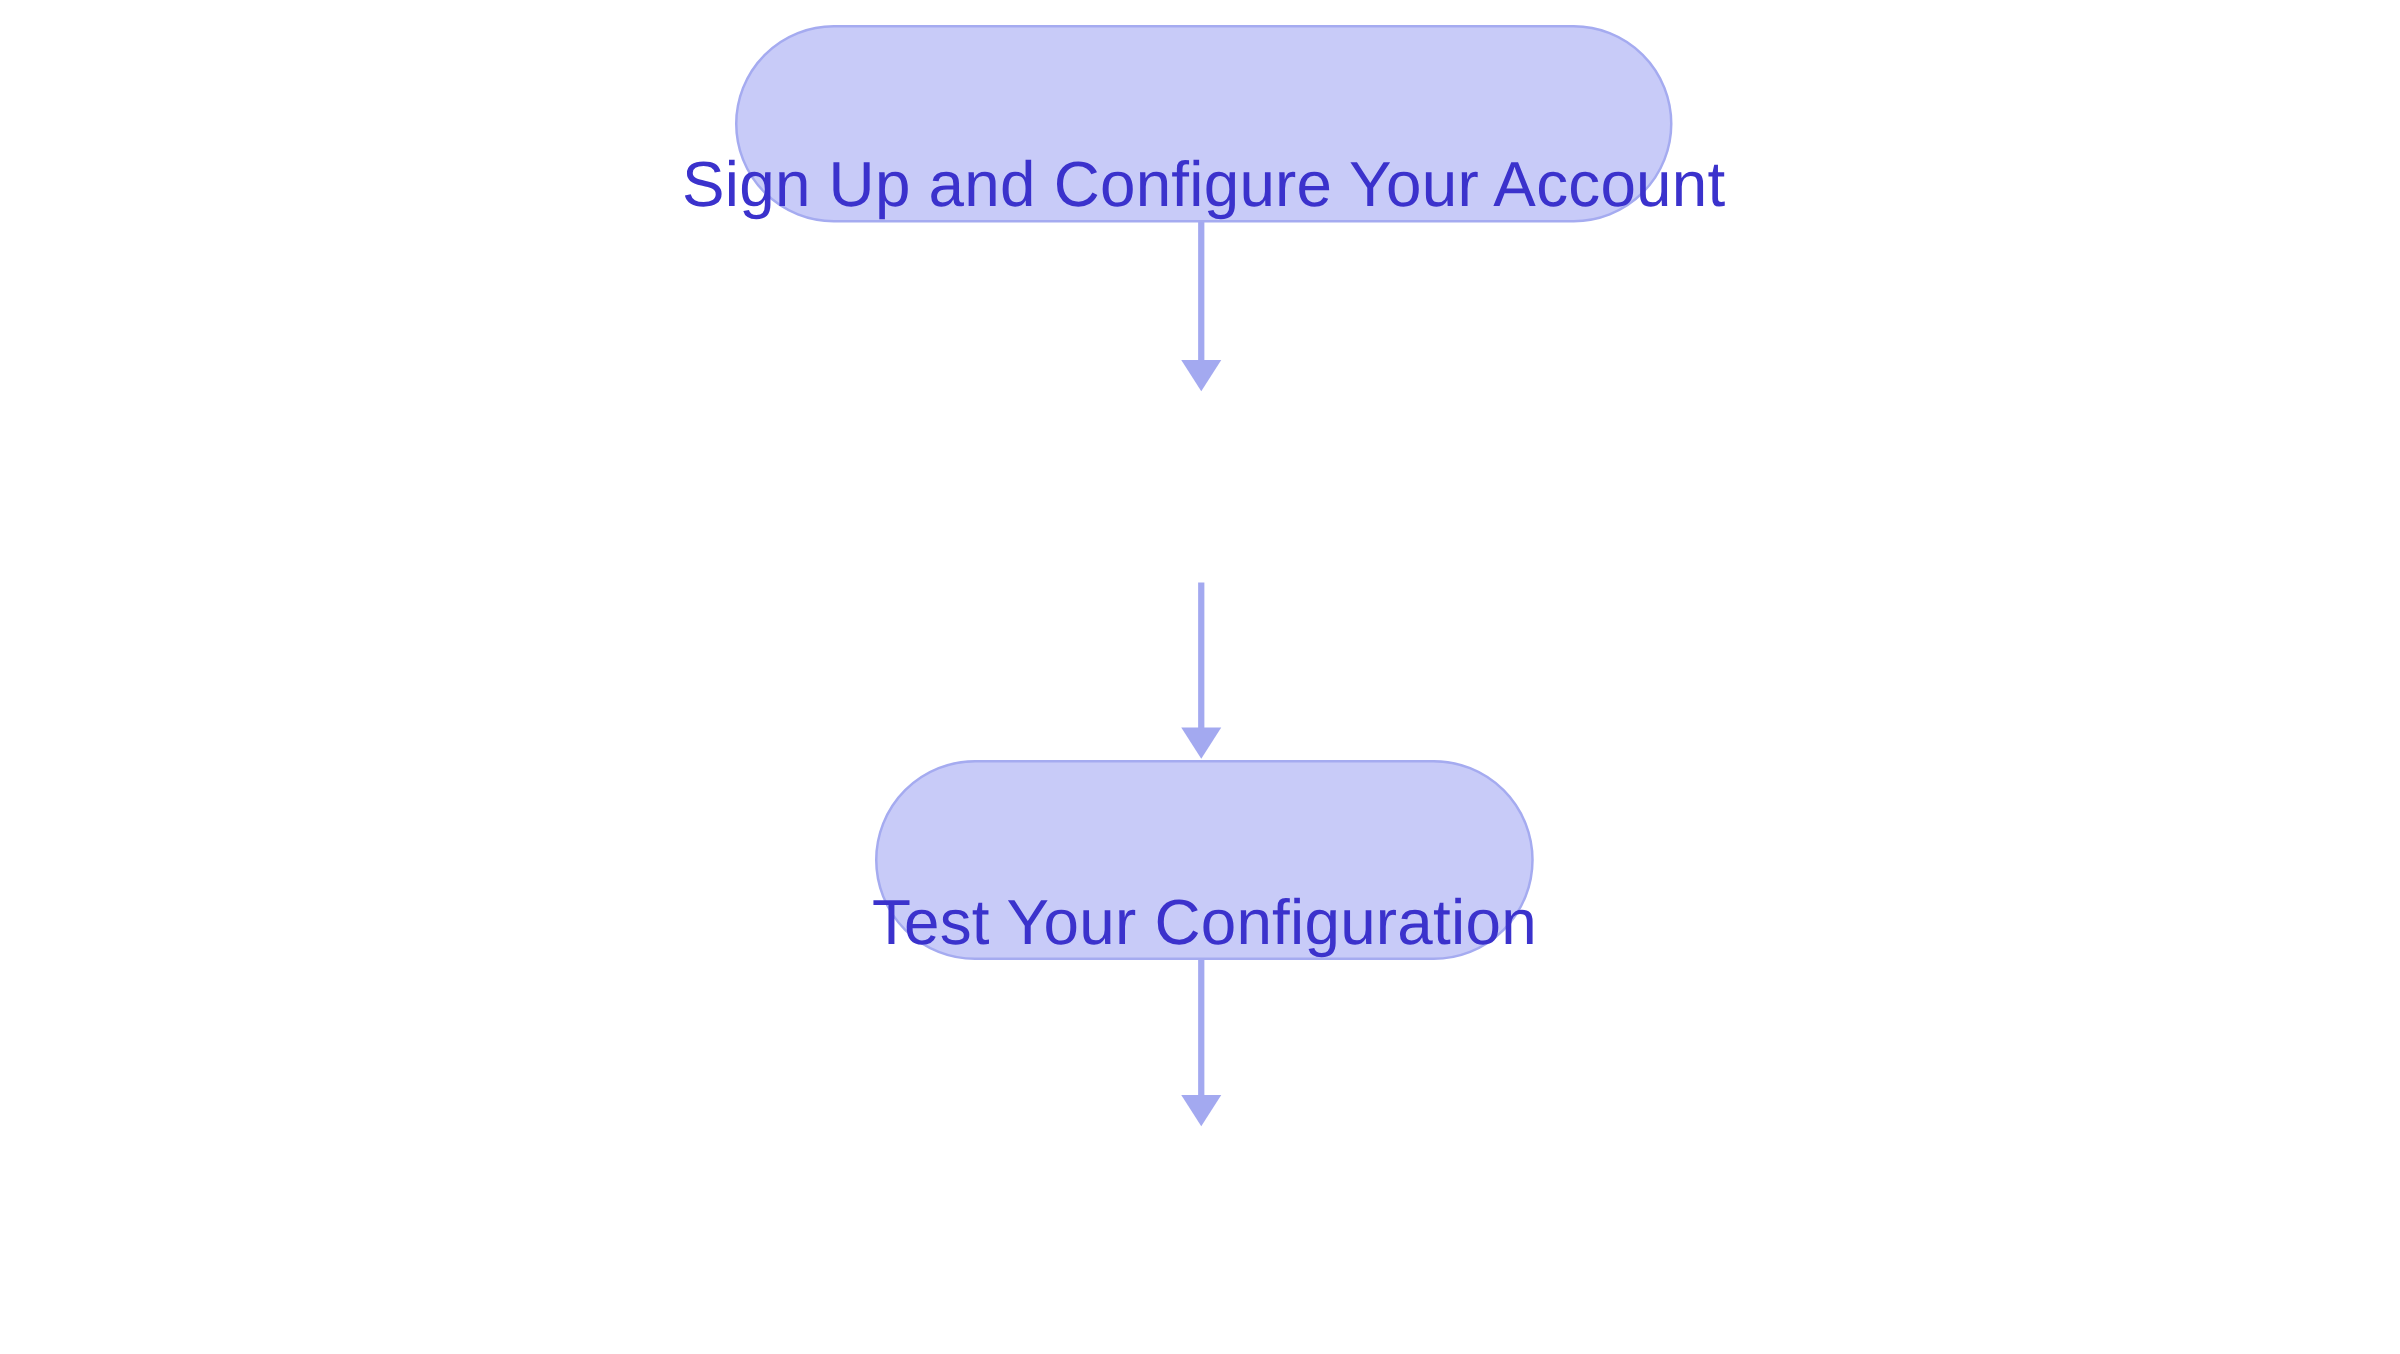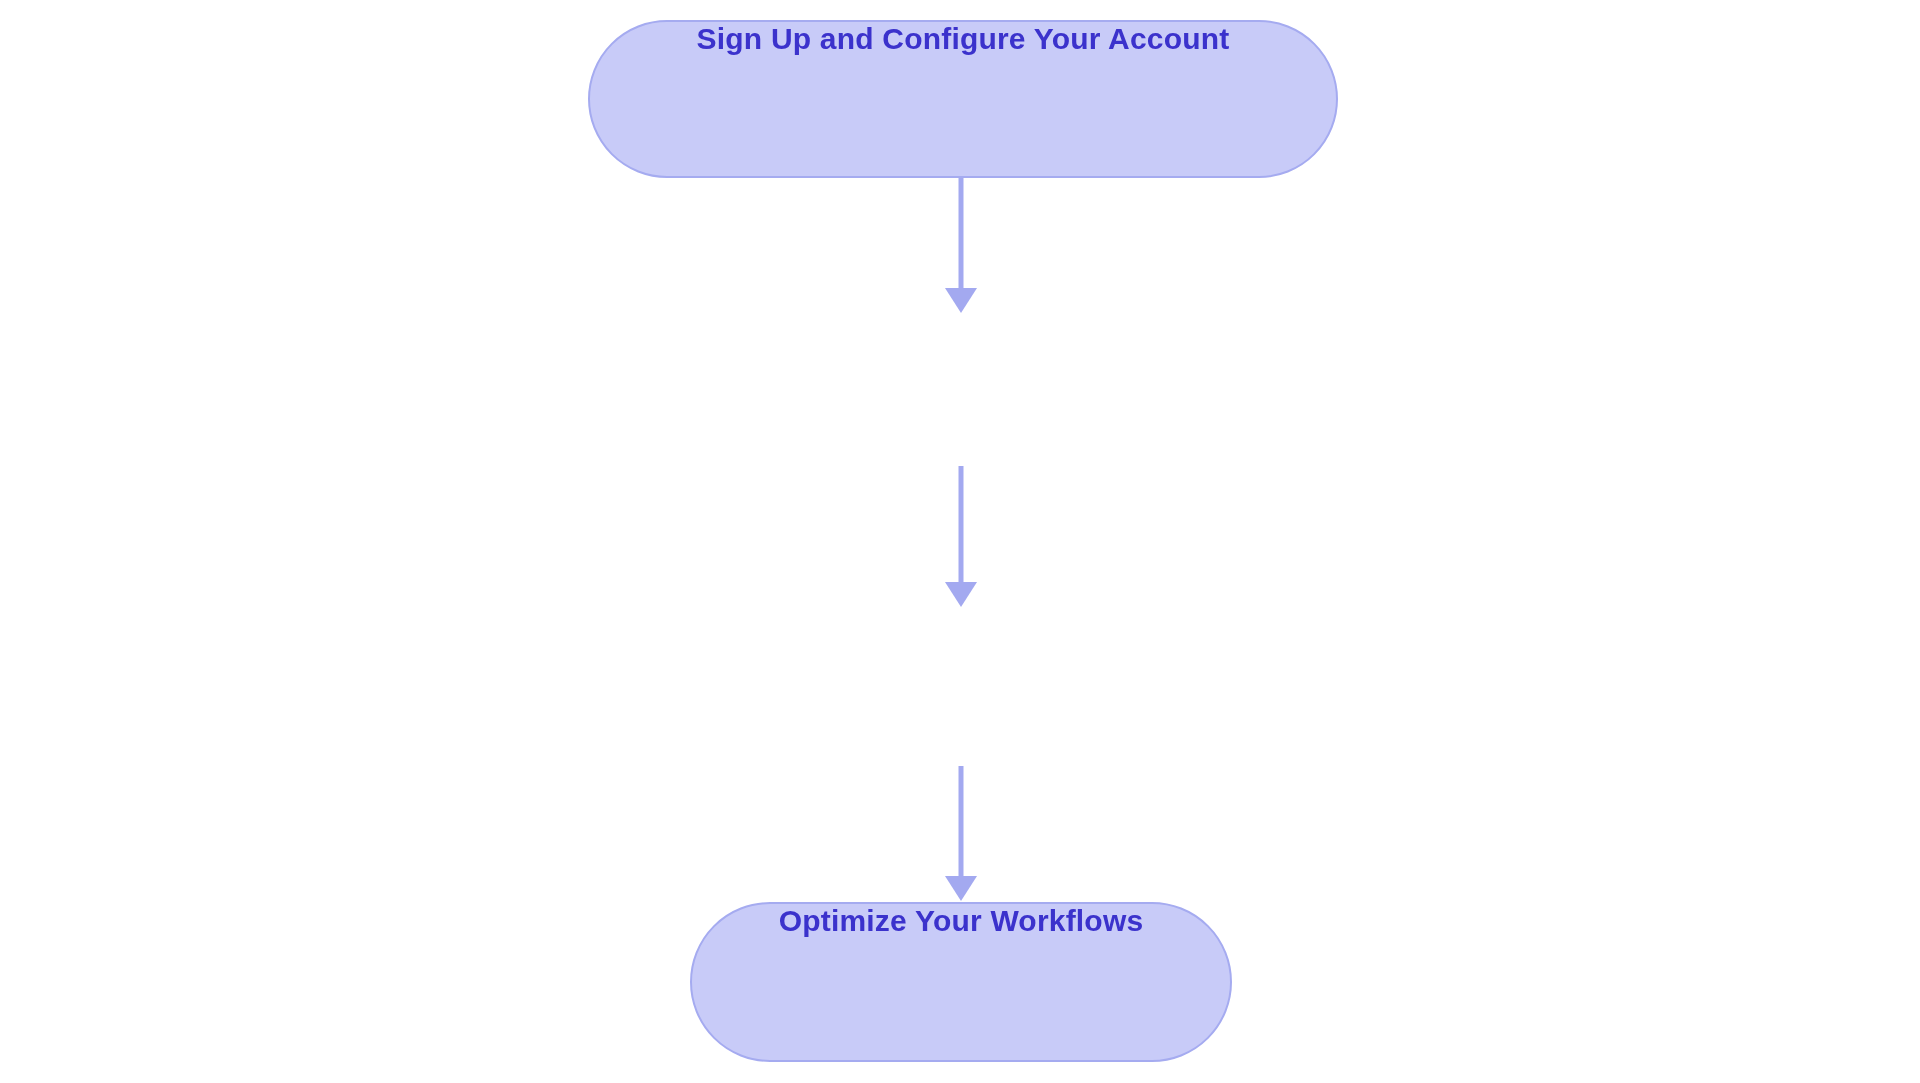--- a/index.html
+++ b/index.html
@@ -18,28 +18,28 @@
     position: relative;
     width: 1920px;
     height: 1083px;
     background: #ffffff;
   }
 
   .flow-node {
     position: absolute;
     box-sizing: border-box;
     display: flex;
-    align-items: flex-start;
+    align-items: flex-end;
     justify-content: center;
     background: #c8cbf8;
     border: 2px solid #a5abf0;
     border-radius: 9999px;
     color: #3b32cc;
-    font-size: 30px;
-    font-weight: 700;
+    font-size: 51px;
+    font-weight: 400;
     line-height: 1.1;
     letter-spacing: 0.2px;
     white-space: nowrap;
     font-family: "Liberation Sans", sans-serif;
   }
 
   .node-label {
     display: block;
     color: #3b32cc;
   }
@@ -77,18 +77,18 @@
   <svg class="flow-edge" style="left:915px; top:766px; width:92px; height:138px;" viewBox="0 0 92 138" width="92" height="138">
     <line class="edge-line" x1="46" y1="0" x2="46" y2="114"></line>
     <polygon class="edge-head" points="30,110 62,110 46,135"></polygon>
   </svg>
 
   <div class="flow-node" style="left:588px; top:20px; width:750px; height:158px;">
     <span class="node-label">Sign Up and Configure Your Account</span>
   </div>
 
 
+  <div class="flow-node" style="left:700px; top:608px; width:527px; height:160px;">
+    <span class="node-label">Test Your Configuration</span>
+  </div>
 
-  <div class="flow-node" style="left:690px; top:902px; width:542px; height:160px;">
-    <span class="node-label">Optimize Your Workflows</span>
-  </div>
 
 </div>
 
 </body></html>

